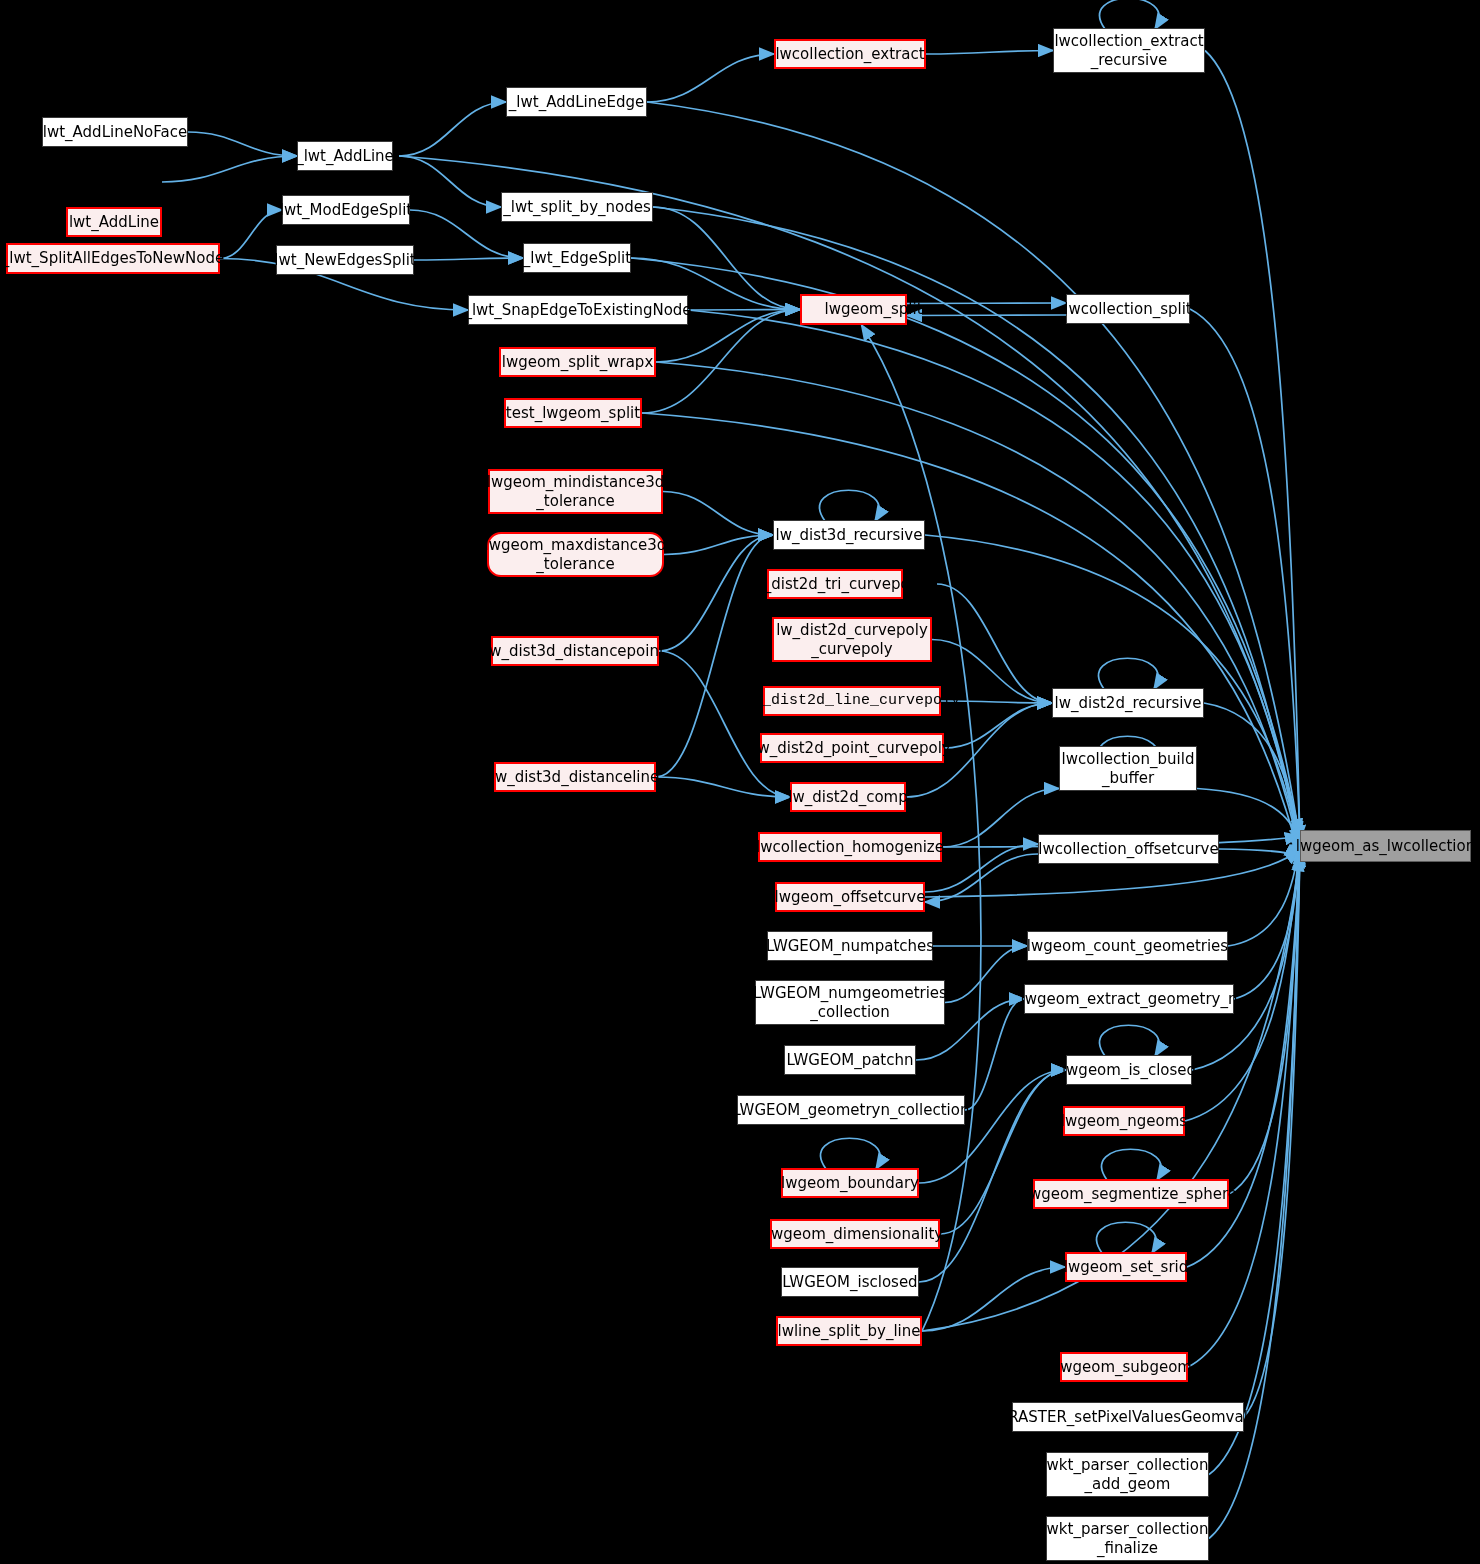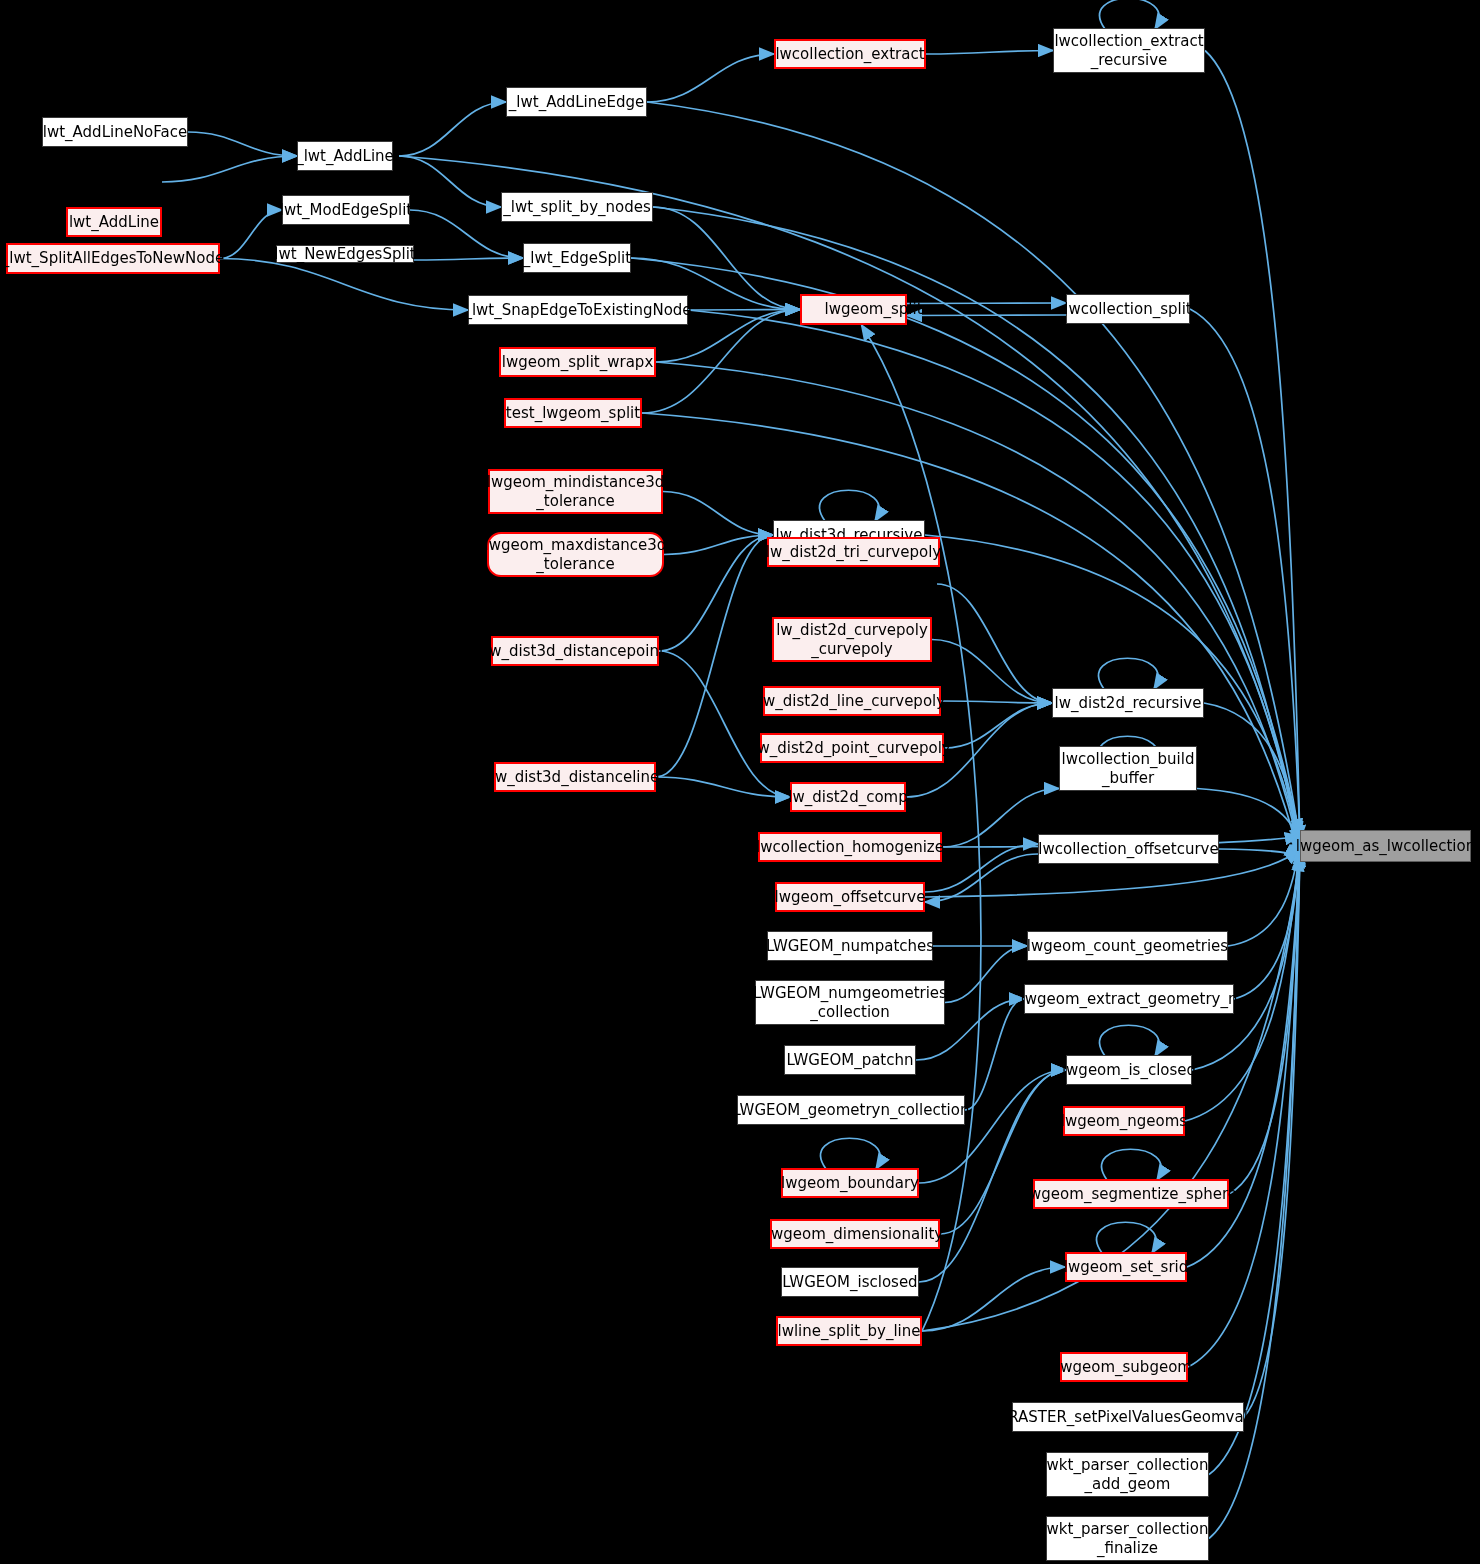--- a/index.html
+++ b/index.html
@@ -97,40 +97,40 @@
       <path d="M1105,1056 C1075,1015 1181,1015 1155,1056" fill="none" stroke="#63b1e6" stroke-width="1.7" marker-end="url(#arr)"></path>
       <path d="M1107,1180 C1077,1139 1183,1139 1157,1180" fill="none" stroke="#63b1e6" stroke-width="1.7" marker-end="url(#arr)"></path>
       <path d="M1102,1253 C1072,1212 1178,1212 1152,1253" fill="none" stroke="#63b1e6" stroke-width="1.7" marker-end="url(#arr)"></path>
     </svg>
   <div id="node-layer">
       <div class="node " style="left: 42px; top: 117px; width: 146px; height: 30px;"><span>lwt_AddLineNoFace</span></div>
       <div class="node red" style="left: 66px; top: 167px; width: 96px; height: 30px; margin-top: 40px;"><span>lwt_AddLine</span></div>
       <div class="node red" style="left: 6px; top: 243px; width: 214px; height: 31px;"><span>_lwt_SplitAllEdgesToNewNode</span></div>
       <div class="node " style="left: 297px; top: 141px; width: 96px; height: 30px;"><span>_lwt_AddLine</span></div>
       <div class="node " style="left: 282px; top: 195px; width: 128px; height: 30px;"><span>lwt_ModEdgeSplit</span></div>
-      <div class="node " style="left: 276px; top: 245px; width: 138px; height: 18px;"><span>lwt_NewEdgesSplit</span></div>
+      <div class="node " style="left: 276px; top: 245px; width: 138px; height: 30px;"><span>lwt_NewEdgesSplit</span></div>
       <div class="node " style="left: 506px; top: 87px; width: 141px; height: 30px;"><span>_lwt_AddLineEdge</span></div>
       <div class="node " style="left: 501px; top: 192px; width: 152px; height: 30px;"><span>_lwt_split_by_nodes</span></div>
       <div class="node " style="left: 523px; top: 243px; width: 108px; height: 30px;"><span>_lwt_EdgeSplit</span></div>
       <div class="node " style="left: 468px; top: 295px; width: 220px; height: 30px;"><span>_lwt_SnapEdgeToExistingNode</span></div>
       <div class="node red" style="left: 499px; top: 347px; width: 157px; height: 30px;"><span>lwgeom_split_wrapx</span></div>
       <div class="node red" style="left: 504px; top: 398px; width: 138px; height: 30px;"><span>test_lwgeom_split</span></div>
       <div class="node red" style="left: 488px; top: 469px; width: 175px; height: 45px;"><span>lwgeom_mindistance3d
 _tolerance</span></div>
       <div class="node red" style="left: 487px; top: 532px; width: 177px; height: 45px; border-radius: 14px;"><span>lwgeom_maxdistance3d
 _tolerance</span></div>
       <div class="node red" style="left: 491px; top: 636px; width: 168px; height: 30px;"><span>lw_dist3d_distancepoint</span></div>
       <div class="node red" style="left: 494px; top: 762px; width: 162px; height: 30px;"><span>lw_dist3d_distanceline</span></div>
       <div class="node red" style="left: 774px; top: 39px; width: 152px; height: 30px;"><span>lwcollection_extract</span></div>
       <div class="node red" style="left: 800px; top: 294px; width: 107px; height: 31px; padding-left: 42px;"><span>lwgeom_split</span></div>
       <div class="node " style="left: 773px; top: 520px; width: 152px; height: 30px;"><span>lw_dist3d_recursive</span></div>
-      <div class="node red" style="left: 767px; top: 537px; width: 173px; height: 30px;"><span>lw_dist2d_tri_curvepoly</span></div>
+      <div class="node red" style="left: 767px; top: 569px; width: 136px; height: 30px;"><span>lw_dist2d_tri_curvepoly</span></div>
       <div class="node red" style="left: 772px; top: 617px; width: 160px; height: 45px;"><span>lw_dist2d_curvepoly
 _curvepoly</span></div>
-      <div class="node red" style="left: 763px; top: 686px; width: 178px; height: 30px;"><span>lw_dist2d_line_curvepoly</span></div>
+      <div class="node red" style="left: 763px; top: 686px; width: 178px; height: 30px; font-family: Liberation Mono, monospace;"><span>lw_dist2d_line_curvepoly</span></div>
       <div class="node red" style="left: 760px; top: 733px; width: 184px; height: 30px;"><span>lw_dist2d_point_curvepoly</span></div>
       <div class="node red" style="left: 790px; top: 782px; width: 116px; height: 30px;"><span>lw_dist2d_comp</span></div>
       <div class="node red" style="left: 758px; top: 832px; width: 184px; height: 30px;"><span>lwcollection_homogenize</span></div>
       <div class="node red" style="left: 775px; top: 882px; width: 150px; height: 30px;"><span>lwgeom_offsetcurve</span></div>
       <div class="node " style="left: 767px; top: 931px; width: 166px; height: 30px;"><span>LWGEOM_numpatches</span></div>
       <div class="node " style="left: 755px; top: 980px; width: 190px; height: 45px;"><span>LWGEOM_numgeometries
 _collection</span></div>
       <div class="node " style="left: 784px; top: 1045px; width: 132px; height: 30px;"><span>LWGEOM_patchn</span></div>
       <div class="node " style="left: 737px; top: 1095px; width: 228px; height: 30px;"><span>LWGEOM_geometryn_collection</span></div>
       <div class="node red" style="left: 781px; top: 1168px; width: 138px; height: 30px;"><span>lwgeom_boundary</span></div>

